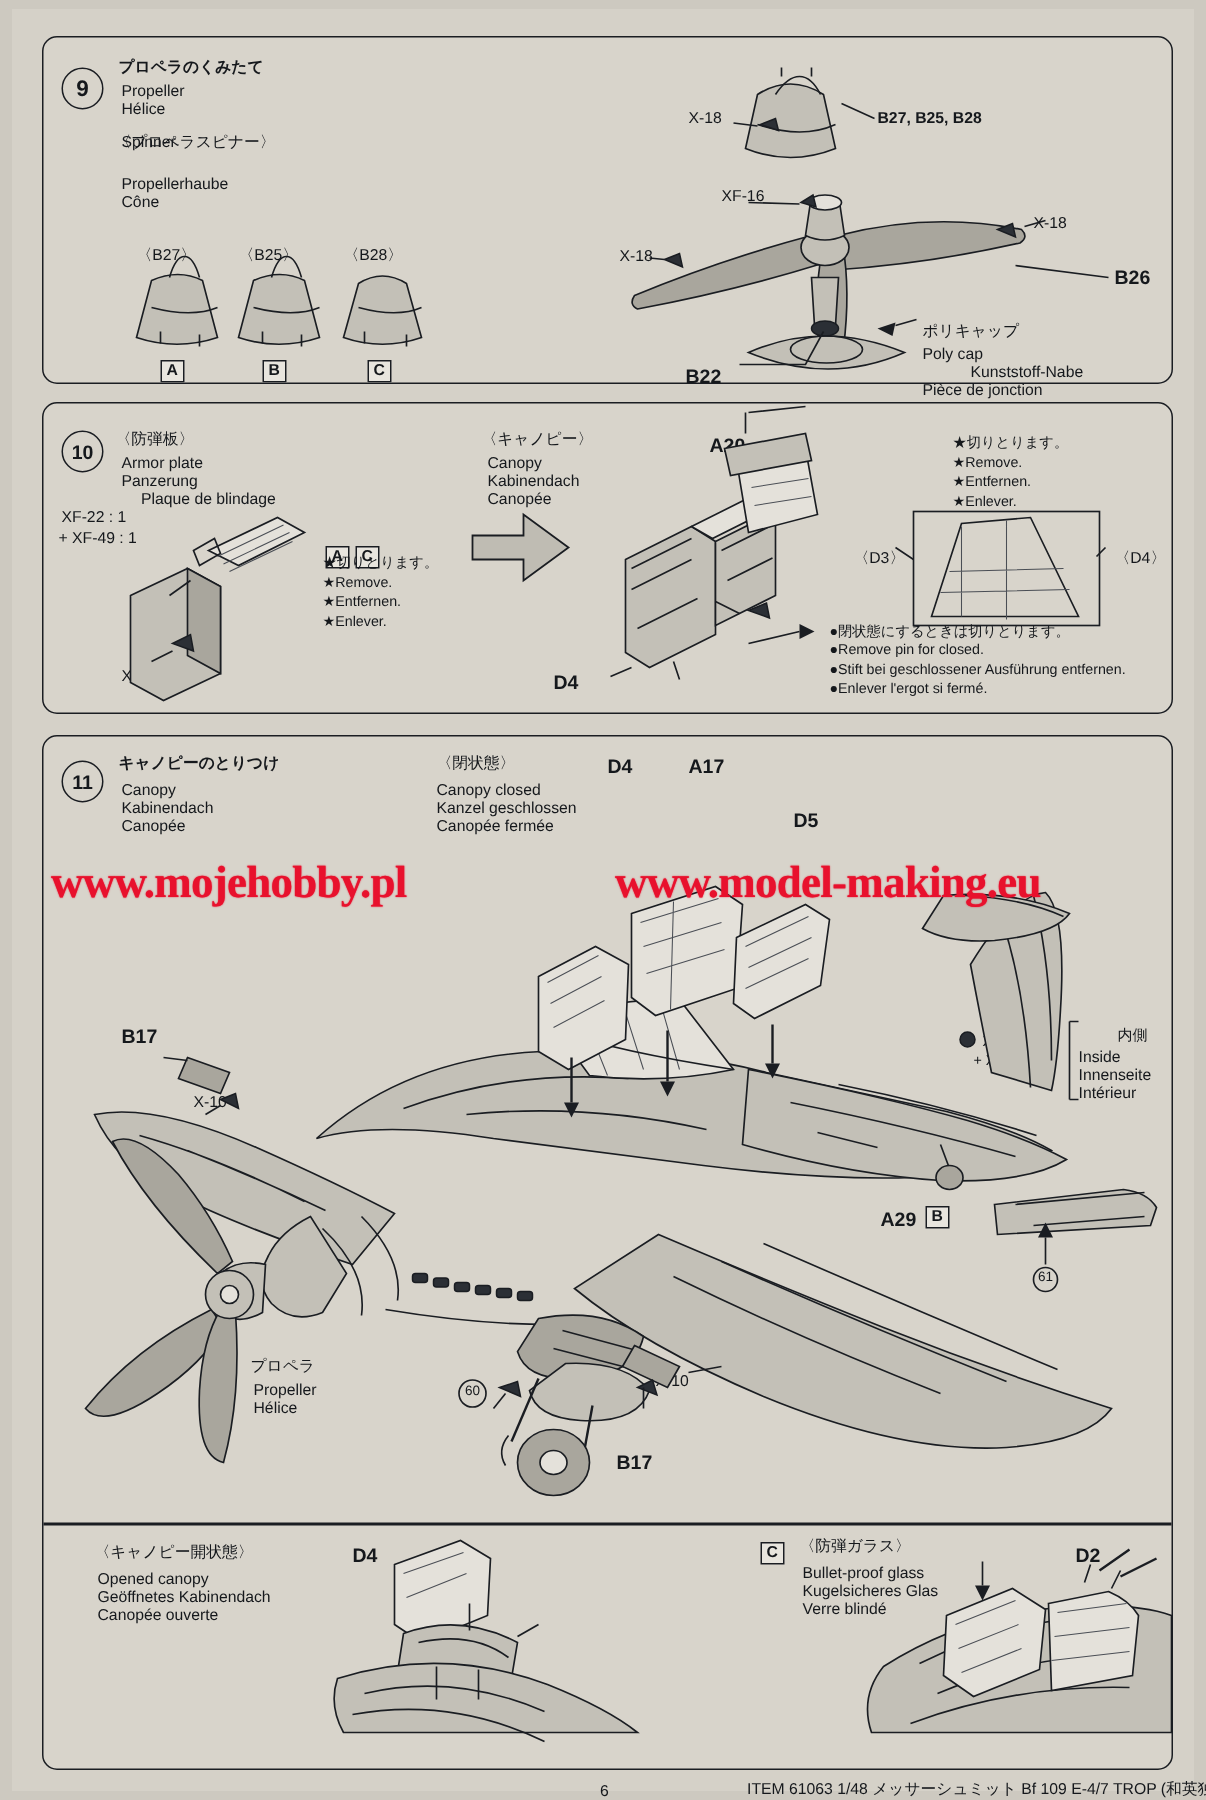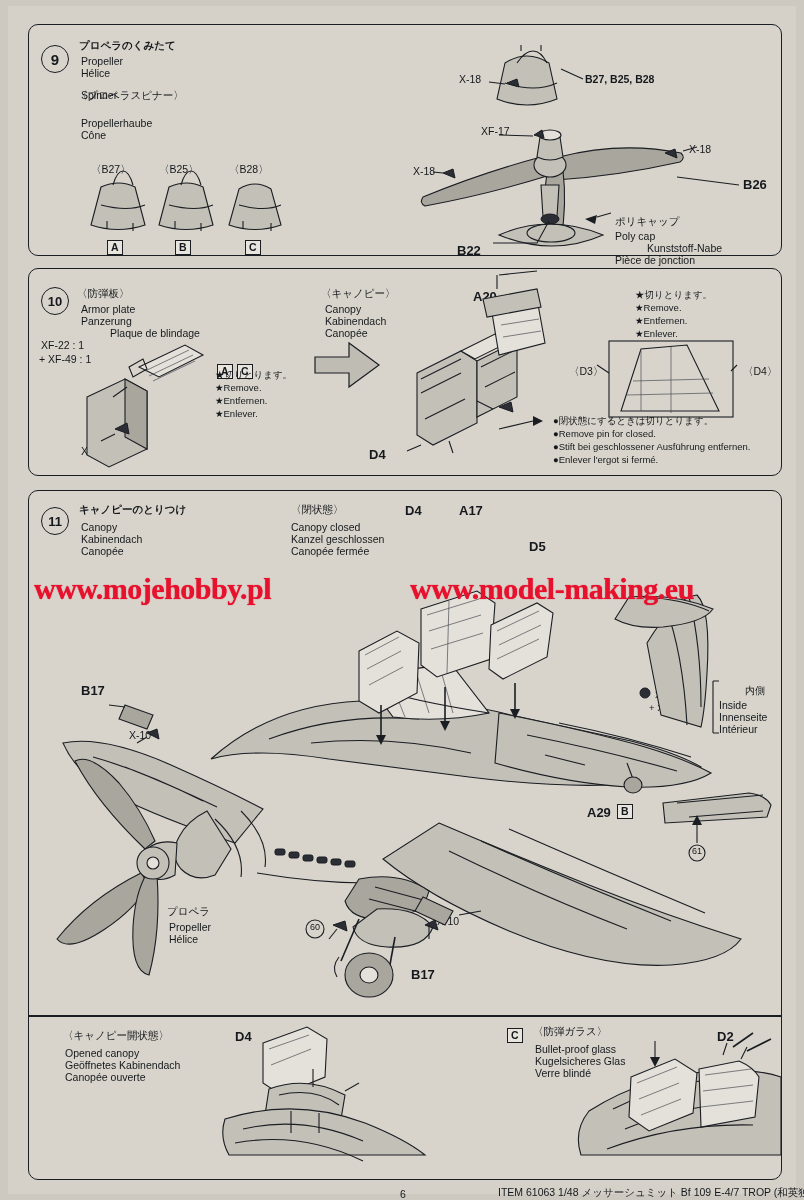--- a/index.html
+++ b/index.html
@@ -110,21 +110,21 @@
         <path class="s" d="M532 44 l22 10"></path>
         <path class="s" d="M648 152 l62 8"></path>
         <path class="s" d="M520 196 l-12 22 l-44 0"></path>
         <path class="s" d="M568 192 l14 -4"></path>
         <path class="arrowhd" d="M568 190 l-12 4 l10 5 z"></path>
       </g>
     </svg>
 
     <div class="lbl" style="left:430px;top:48px;">X-18</div>
     <div class="lbl" style="left:556px;top:48px;font-weight:bold;">B27, B25, B28</div>
-    <div class="lbl" style="left:452px;top:100px;">XF-17</div>
+    <div class="lbl" style="left:452px;top:100px;">XF-16</div>
     <div class="lbl" style="left:660px;top:118px;">X-18</div>
     <div class="lbl" style="left:384px;top:140px;">X-18</div>
     <div class="lbl lblb" style="left:714px;top:152px;">B26</div>
     <div class="lbl lblb" style="left:428px;top:218px;">B22</div>
 
     <div class="lbl jp" style="left:586px;top:190px;">ポリキャップ</div>
     <div class="lbl lat" style="left:586px;top:205px;">Poly cap</div>
     <div class="lbl lat" style="left:586px;top:217px;margin-left:32px;">Kunststoff-Nabe</div>
     <div class="lbl lat" style="left:586px;top:229px;">Pièce de jonction</div>
 
@@ -141,21 +141,21 @@
 
   <div class="step" style="left:20px;top:262px;width:752px;height:206px;">
 
     <div class="stepnum" style="left:12px;top:18px;">
       <span style="font-size:13px;">10</span>
     </div>
 
     <div class="lbl jp" style="left:48px;top:18px;">〈防弾板〉</div>
     <div class="lbl lat" style="left:52px;top:34px;">Armor plate</div>
     <div class="lbl lat" style="left:52px;top:46px;">Panzerung</div>
-    <div class="lbl lat" style="left:64px;top:58px;padding-left:17px;">Plaque de blindage</div>
+    <div class="lbl lat" style="left:48px;top:58px;padding-left:17px;">Plaque de blindage</div>
 
     <div class="lbl jp" style="left:292px;top:18px;">〈キャノピー〉</div>
     <div class="lbl lat" style="left:296px;top:34px;">Canopy</div>
     <div class="lbl lat" style="left:296px;top:46px;">Kabinendach</div>
     <div class="lbl lat" style="left:296px;top:58px;">Canopée</div>
 
     <div class="lbl" style="left:12px;top:70px;">XF-22 : 1</div>
     <div class="lbl" style="left:10px;top:84px;">+ XF-49 : 1</div>
 
     <div class="lbl lblb" style="left:58px;top:128px;">A20</div>

